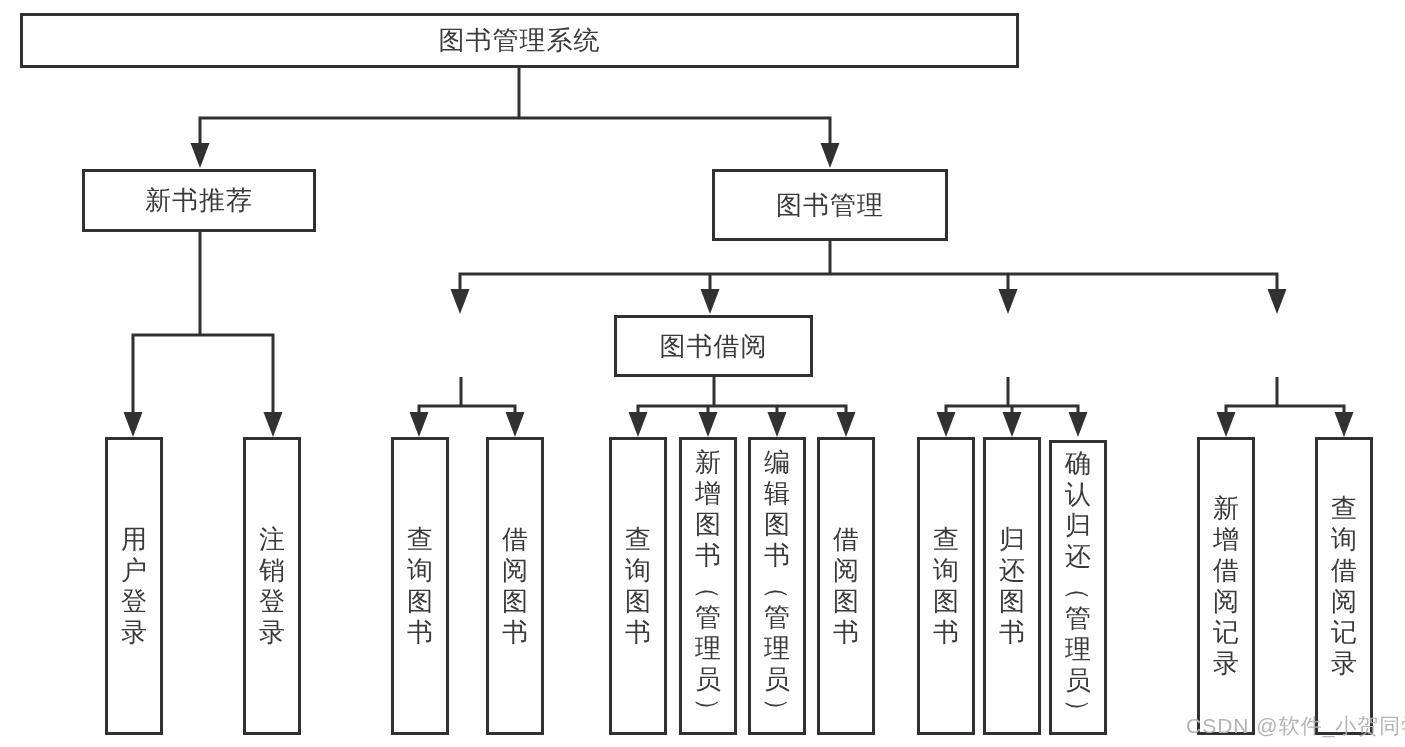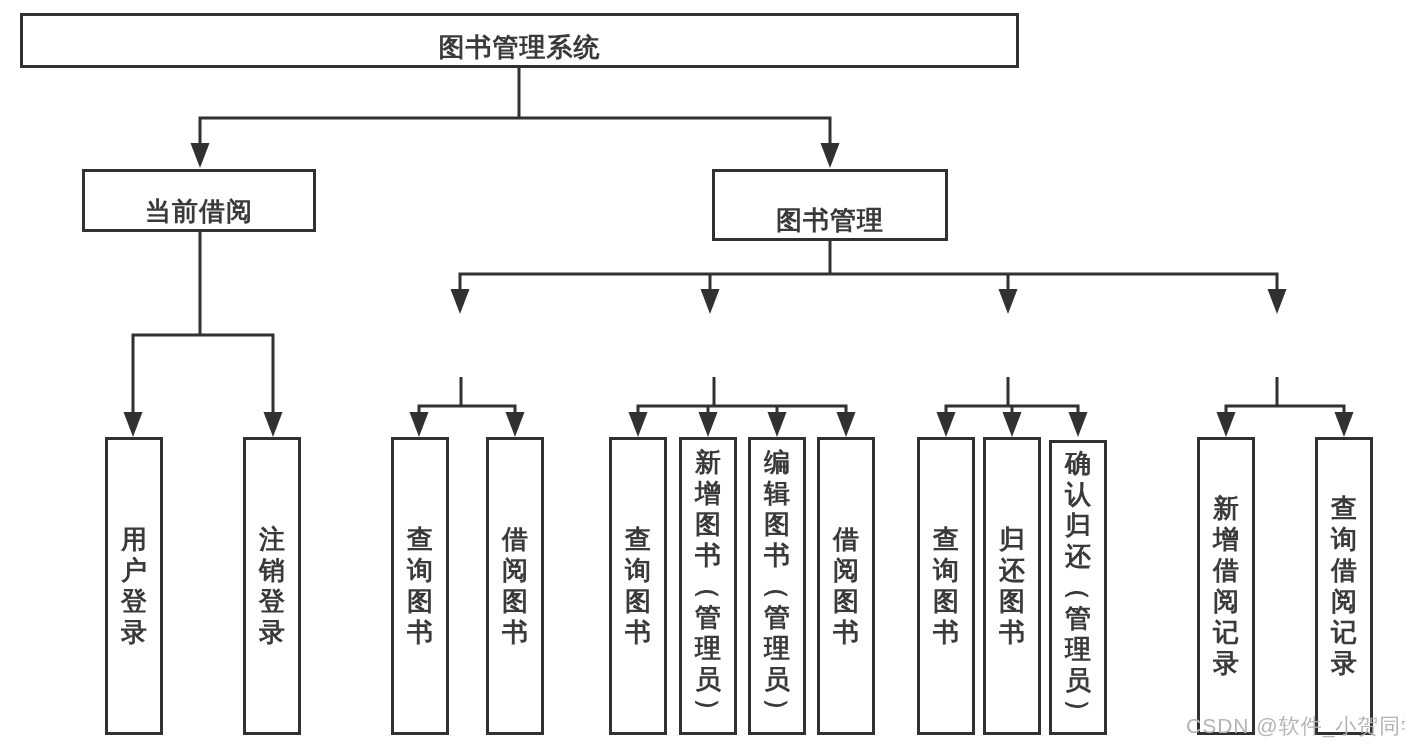--- a/index.html
+++ b/index.html
@@ -3,21 +3,21 @@
 <meta charset="utf-8">
 <style>
   html,body{margin:0;padding:0;background:#ffffff;}
   .canvas{
     position:relative;width:1405px;height:747px;background:#ffffff;overflow:hidden;
     font-family:"Liberation Sans","DejaVu Sans",sans-serif;color:#3a3a3a;
   }
   .connectors{position:absolute;left:0;top:0;}
   .node{
     position:absolute;box-sizing:border-box;background:#ffffff;border:3px solid #313131;
-    display:flex;align-items:flex-end;justify-content:center;font-weight:bold;
+    display:flex;align-items:center;justify-content:center;
   }
   .hlabel{font-size:26px;letter-spacing:1px;white-space:nowrap;}
   .root{left:20px;top:13px;width:999px;height:55px;}
   .n-user-login{left:82px;top:169px;width:234px;height:63px;}
   .n-book-mgmt{left:712px;top:169px;width:236px;height:72px;}
   .n-new-book{left:362px;top:315px;width:198px;height:62px;}
   .n-book-borrow{left:614px;top:315px;width:199px;height:62px;}
   .n-cur-borrow{left:903px;top:315px;width:211px;height:62px;}
   .n-borrow-rec{left:1172px;top:315px;width:211px;height:62px;}
   .leaf{top:437px;width:58px;height:298px;}
@@ -80,26 +80,29 @@
       <polygon points="1216.5,412 1235.5,412 1226,437"></polygon>
       <polygon points="1334.5,412 1353.5,412 1344,437"></polygon>
     </g>
   </svg>
 
   <div class="node root">
     <span class="hlabel">图书管理系统</span>
   </div>
 
   <div class="node n-user-login">
-    <span class="hlabel">当前借阅</span>
+    <span class="hlabel">新书推荐</span>
   </div>
   <div class="node n-book-mgmt">
     <span class="hlabel">图书管理</span>
   </div>
 
+  <div class="node n-book-borrow">
+    <span class="hlabel">图书借阅</span>
+  </div>
 
   <div class="node leaf" style="left:105px">
     <div class="vlabel">
         <span class="vch">用</span>
         <span class="vch">户</span>
         <span class="vch">登</span>
         <span class="vch">录</span>
       </div>
   </div>
   <div class="node leaf" style="left:243px">

